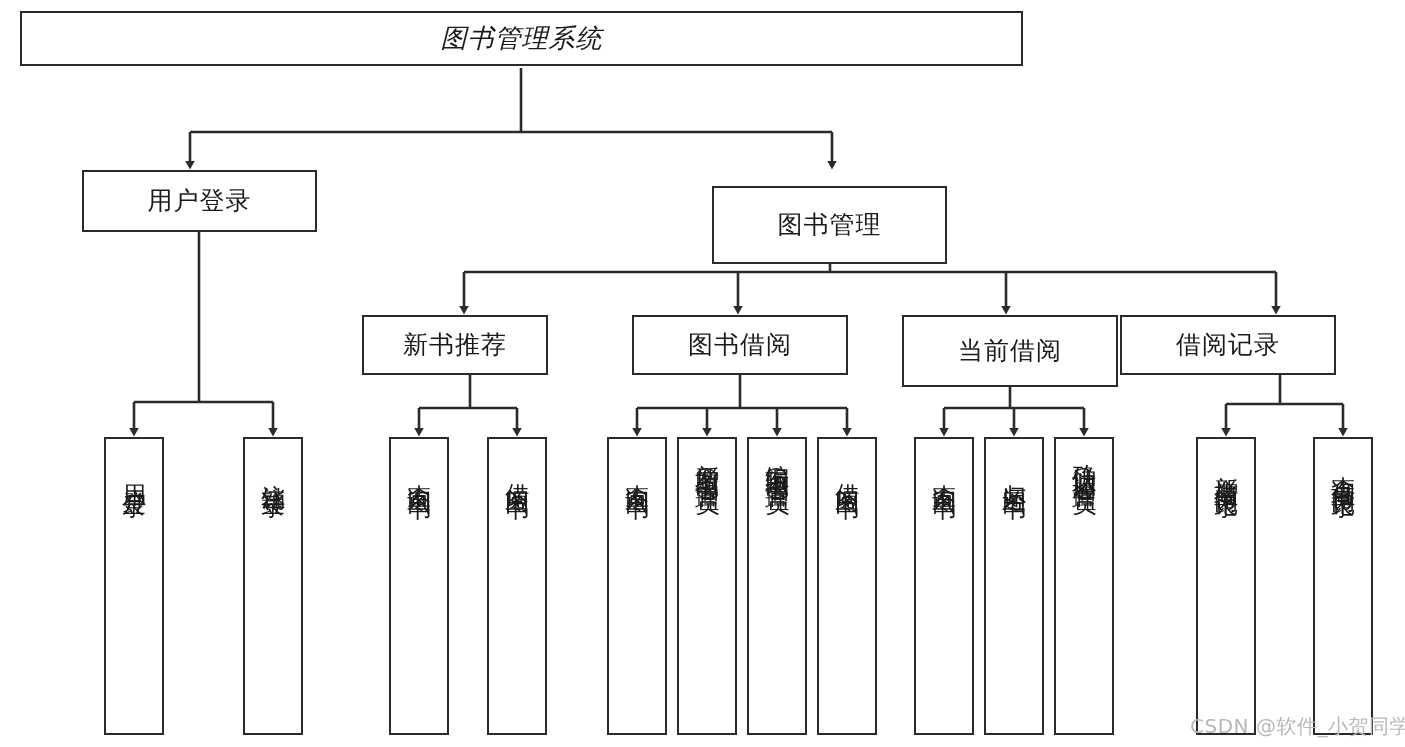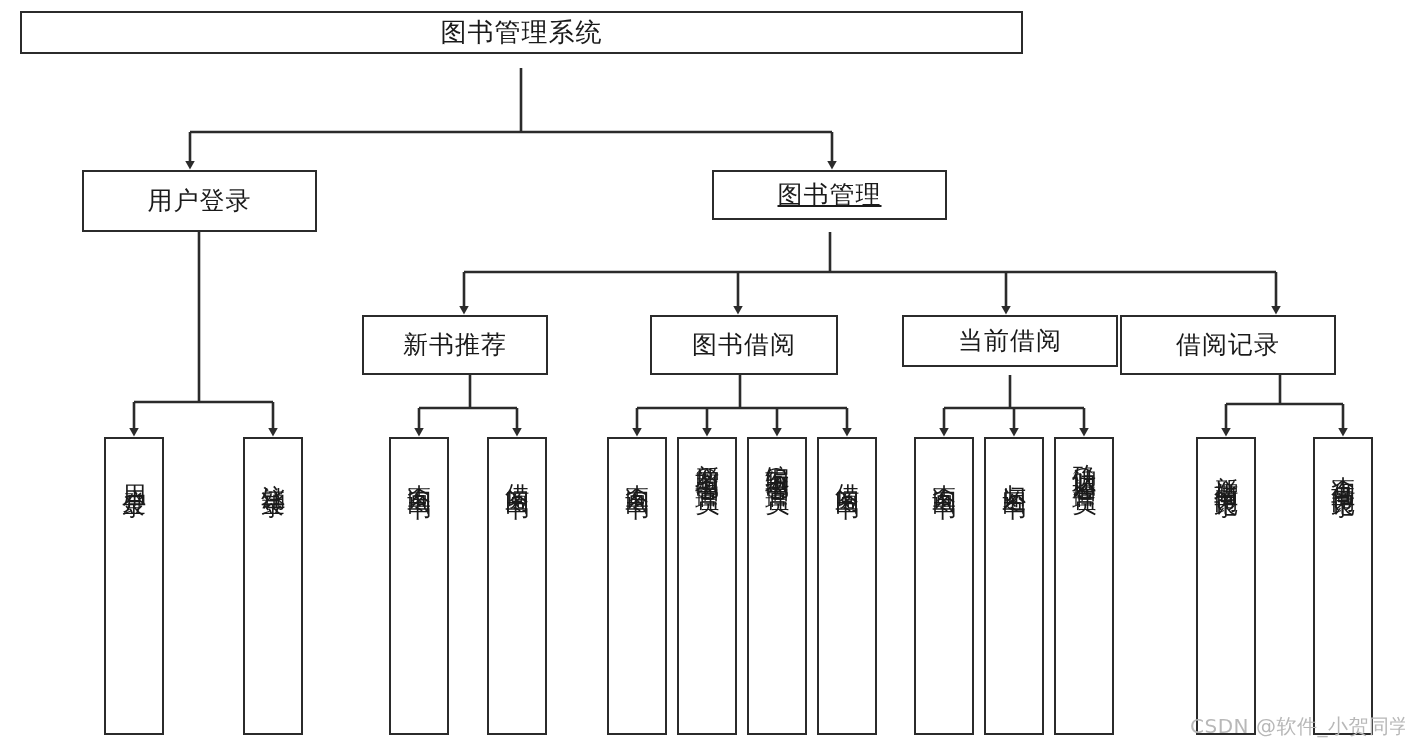--- a/index.html
+++ b/index.html
@@ -113,38 +113,38 @@
       <path d="M1014,408 L1014,429" marker-end="url(#arrow)"></path>
       <path d="M1084,408 L1084,429" marker-end="url(#arrow)"></path>
 
       <path d="M1280,375 L1280,404"></path>
       <path d="M1226,404 L1343,404"></path>
       <path d="M1226,404 L1226,429" marker-end="url(#arrow)"></path>
       <path d="M1343,404 L1343,429" marker-end="url(#arrow)"></path>
     </g>
   </svg>
 
-  <div class="node root horizontal" style="left:20px; top:11px; width:1003px; height:43px;">
+  <div class="node root horizontal" style="left:20px; top:11px; width:1003px; height:55px;font-style:italic;">
     <span>图书管理系统</span>
   </div>
 
   <div class="node horizontal" style="left:82px; top:170px; width:235px; height:62px;">
     <span>用户登录</span>
   </div>
-  <div class="node horizontal" style="left:712px; top:170px; width:235px; height:50px;text-decoration:underline;">
+  <div class="node horizontal" style="left:712px; top:186px; width:235px; height:78px;">
     <span>图书管理</span>
   </div>
 
   <div class="node horizontal" style="left:362px; top:315px; width:186px; height:60px;">
     <span>新书推荐</span>
   </div>
-  <div class="node horizontal" style="left:632px; top:315px; width:188px; height:60px;margin-left:18px;">
+  <div class="node horizontal" style="left:632px; top:315px; width:216px; height:60px;">
     <span>图书借阅</span>
   </div>
-  <div class="node horizontal" style="left:902px; top:315px; width:216px; height:52px;">
+  <div class="node horizontal" style="left:902px; top:315px; width:216px; height:72px;">
     <span>当前借阅</span>
   </div>
   <div class="node horizontal" style="left:1120px; top:315px; width:216px; height:60px;">
     <span>借阅记录</span>
   </div>
 
   <div class="node vertical" style="left:104px; top:437px; width:60px; height:298px;">
     <span class="vlabel">用户登录</span>
   </div>
   <div class="node vertical" style="left:243px; top:437px; width:60px; height:298px;">

